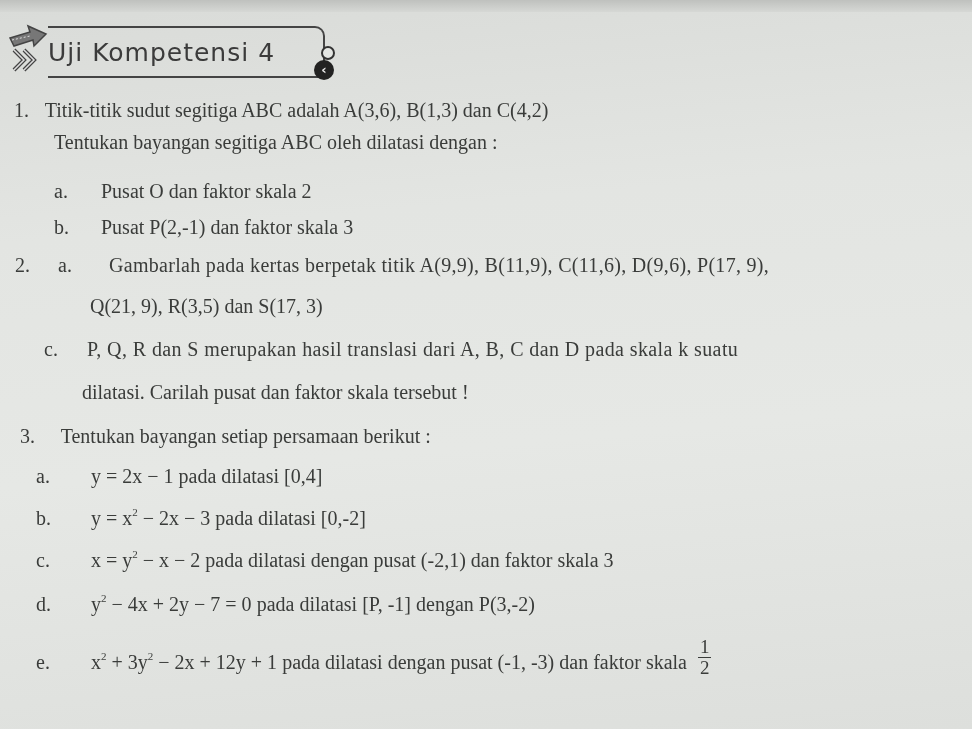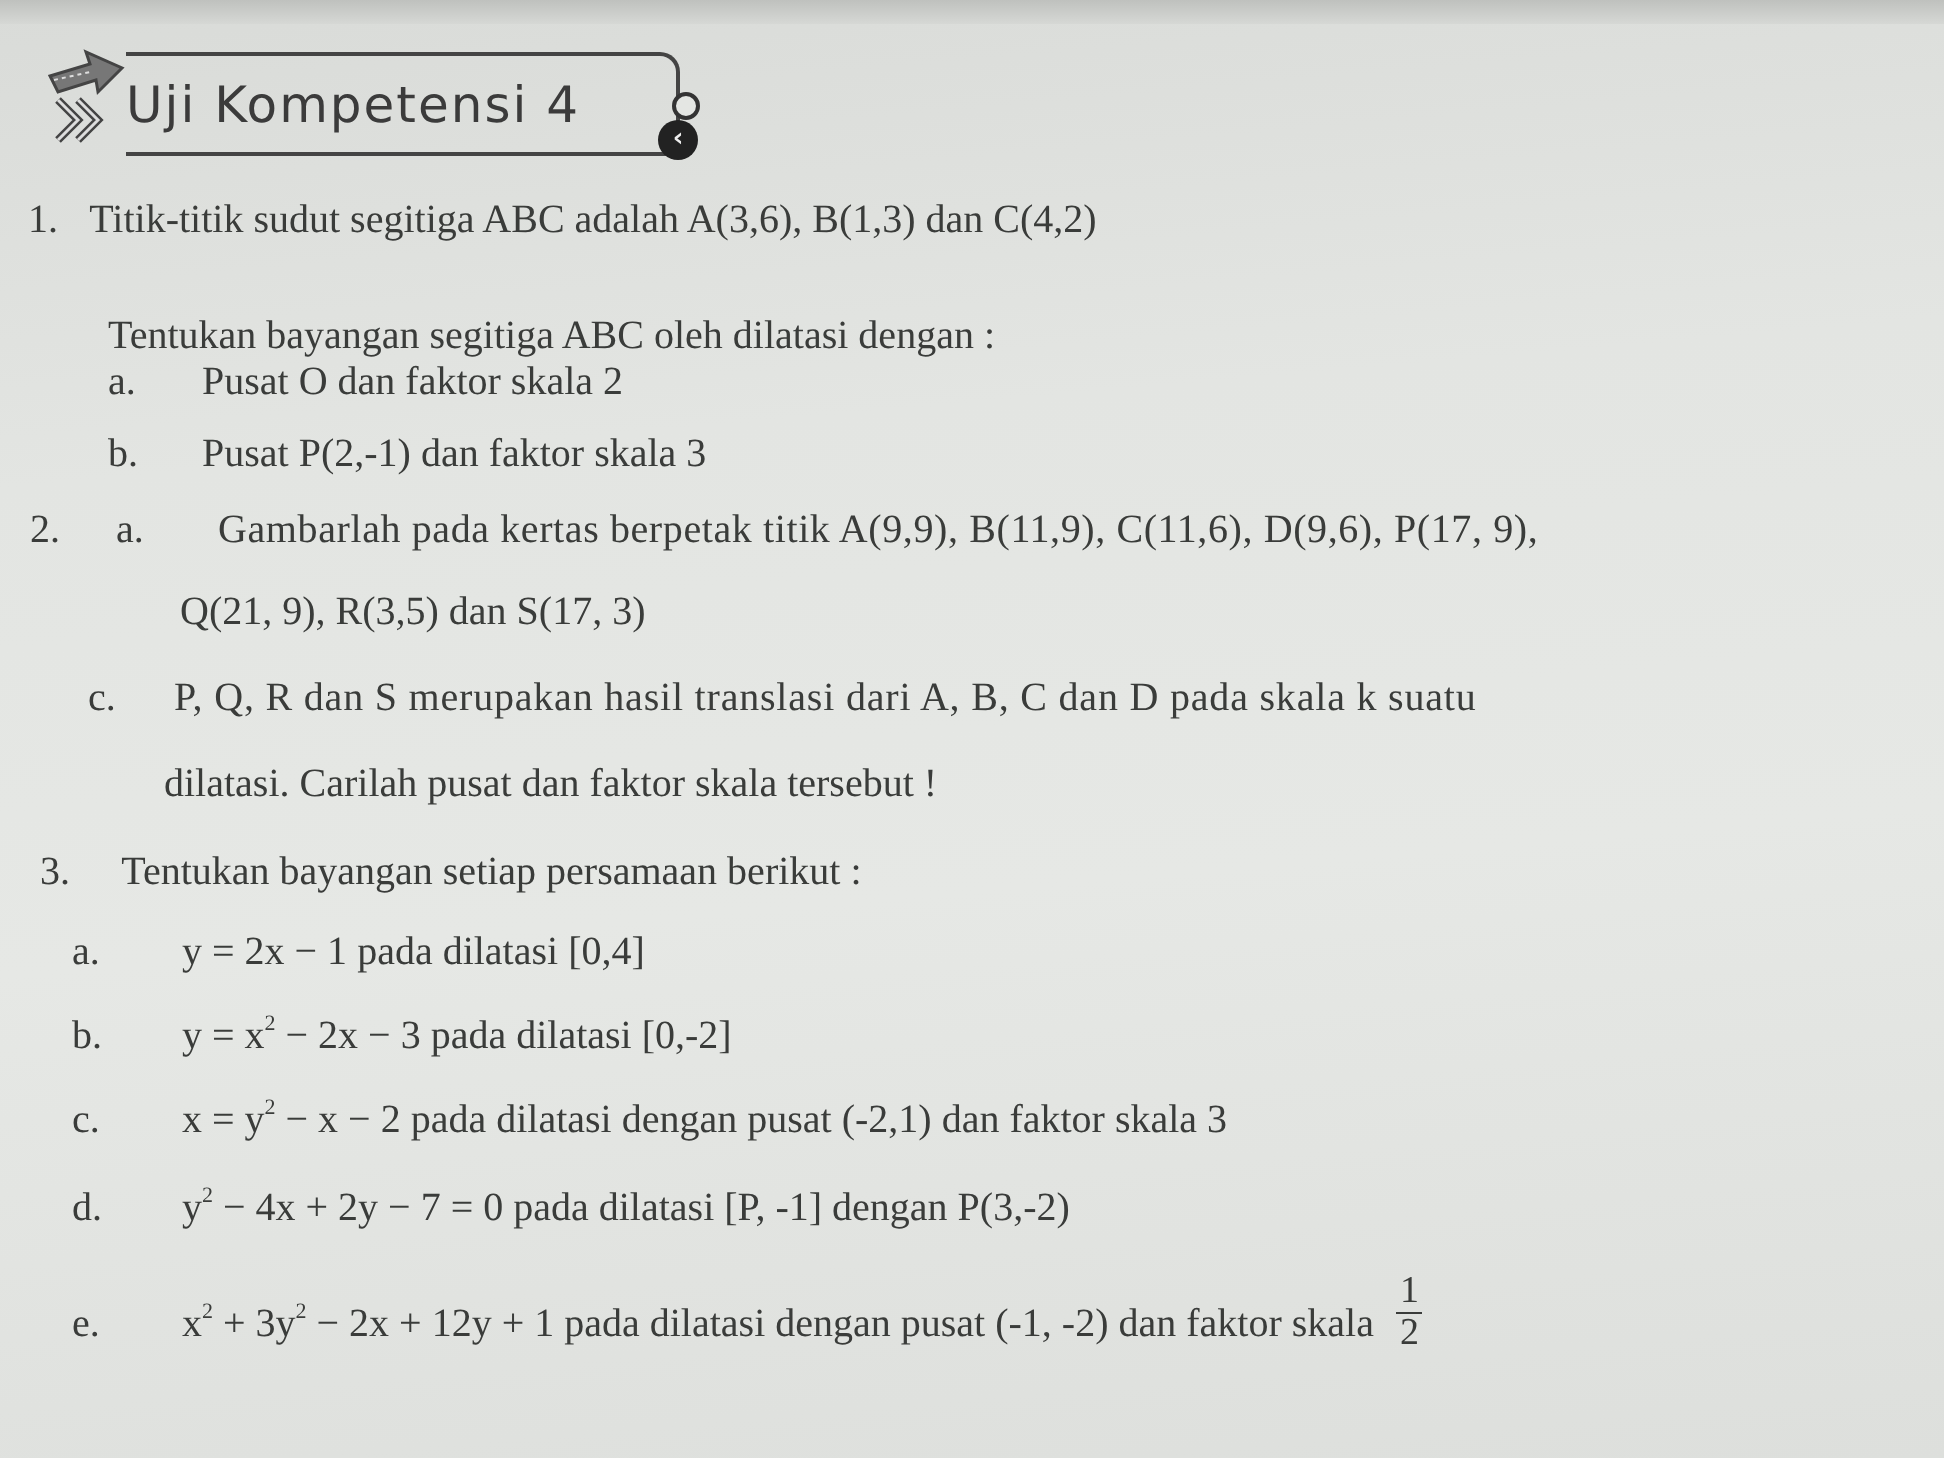--- a/index.html
+++ b/index.html
@@ -17,21 +17,21 @@
     }
     .top-edge {
       position: absolute;
       left: 0; top: 0;
       width: 972px; height: 12px;
       background: linear-gradient(180deg, #bfc1be 0%, #d6d8d5 100%);
     }
     
     .header {
       position: absolute;
-      left: 15px; top: 18px;
+      left: 0; top: 18px;
       width: 340px; height: 70px;
     }
     .header-box {
       position: absolute;
       left: 48px; top: 8px;
       width: 275px; height: 48px;
       border-top: 2px solid #444;
       border-bottom: 2px solid #444;
       border-right: 2px solid #444;
       border-radius: 0 10px 0 0;
@@ -114,21 +114,21 @@
   <div class="header-box"></div>
   <div class="header-title">Uji Kompetensi 4</div>
   <div class="header-ring-icon"></div>
   <div class="header-back-icon">‹</div>
 </div>
 
 <div class="line" style="left:14px; top:98px;">
   <span class="num" style="width:26px;">1.</span>
   <span>Titik-titik sudut segitiga ABC adalah A(3,6), B(1,3) dan C(4,2)</span>
 </div>
-<div class="line" style="left:54px; top:156px;text-align:center;">Tentukan bayangan segitiga ABC oleh dilatasi dengan :</div>
+<div class="line" style="left:54px; top:130px;text-align:center;">Tentukan bayangan segitiga ABC oleh dilatasi dengan :</div>
 <div class="line" style="left:54px; top:179px;">
   <span class="num" style="width:42px;">a.</span>
   <span>Pusat O dan faktor skala 2</span>
 </div>
 <div class="line" style="left:54px; top:215px;">
   <span class="num" style="width:42px;">b.</span>
   <span>Pusat P(2,-1) dan faktor skala 3</span>
 </div>
 
 <div class="line" style="left:15px; top:253px;">
@@ -168,15 +168,15 @@
 
 <div class="line" style="left:36px; top:592px;">
   <span class="num" style="width:50px;">d.</span>
   <span class="math"><span>y</span><sup>2</sup><span> − 4x + 2y − 7 = 0</span></span>
   <span>pada dilatasi [P, -1] dengan P(3,-2)</span>
 </div>
 
 <div class="line" style="left:36px; top:650px;">
   <span class="num" style="width:50px;">e.</span>
   <span class="math"><span>x</span><sup>2</sup><span> + 3y</span><sup>2</sup><span> − 2x + 12y + 1</span></span>
-  <span>pada dilatasi dengan pusat (-1, -2) dan faktor skala</span>
+  <span>pada dilatasi dengan pusat (-1, -3) dan faktor skala</span>
   <span class="frac" style="margin-top:-14px;"><span class="n">1</span><span class="d">2</span></span>
 </div>
 
 </body></html>

